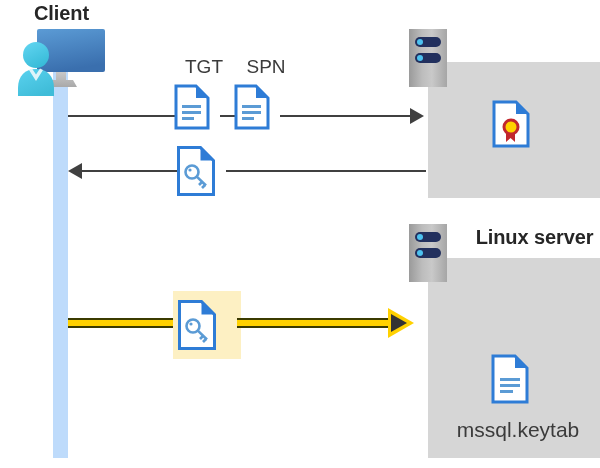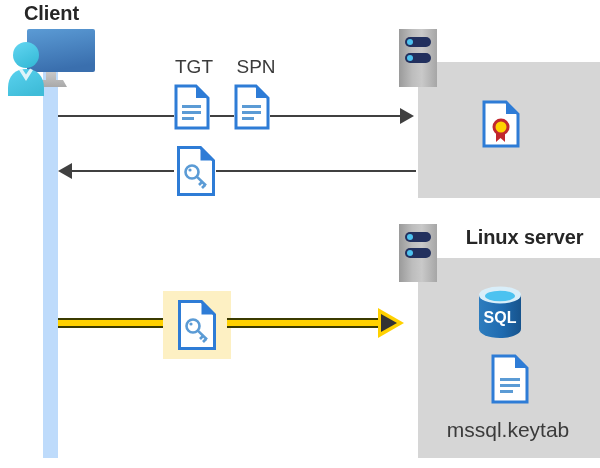--- a/index.html
+++ b/index.html
@@ -12,21 +12,21 @@
   }
   #canvas {
     position: relative;
     width: 600px;
     height: 468px;
     background: #ffffff;
     overflow: hidden;
   }
 
   
-  .abs { position: absolute; }
+  .abs { position: absolute; margin-left: 10px; }
 
   
   #client-lifeline {
     left: 43px;
     top: 72px;
     width: 15px;
     height: 386px;
     background: #bedbfb;
   }
 
@@ -238,35 +238,20 @@
 
   <div class="abs server-panel" id="linux-panel"></div>
 
   <div class="abs rack" id="linux-rack">
     <div class="pill p1"></div>
     <div class="pill p2"></div>
   </div>
 
   <div class="abs title-bold" id="linux-title">Linux server</div>
 
-  <div class="abs" id="sql-icon">
-    <svg viewBox="0 0 48 58" xmlns="http://www.w3.org/2000/svg">
-      <defs>
-        <linearGradient id="cylGrad" x1="0" y1="0" x2="1" y2="0">
-          <stop offset="0%" stop-color="#2e7dbe"></stop>
-          <stop offset="55%" stop-color="#1f6bb0"></stop>
-          <stop offset="100%" stop-color="#17538c"></stop>
-        </linearGradient>
-      </defs>
-      <path d="M3 10 h42 v34 c0 5 -9.5 9 -21 9 c-11.5 0 -21 -4 -21 -9 z" fill="url(#cylGrad)"></path>
-      <ellipse cx="24" cy="10" rx="21" ry="8.5" fill="#d9eef9"></ellipse>
-      <ellipse cx="24" cy="11" rx="15" ry="5.2" fill="#4cc2f0"></ellipse>
-      <text x="24" y="38" font-family="Liberation Sans, sans-serif" font-size="16" font-weight="bold" fill="#ffffff" text-anchor="middle">SQL</text>
-    </svg>
-  </div>
 
   <div class="doc" style="left:491px; top:354px; width:38px; height:50px;">
     <svg viewBox="0 0 38 50" xmlns="http://www.w3.org/2000/svg">
       <path d="M2 2 h22 l12 12 v34 H2 z" fill="#ffffff" stroke="#2e7cd6" stroke-width="3"></path>
       <path d="M24 2 l12 12 h-12 z" fill="#2e7cd6"></path>
       <g fill="#5b9bd5">
         <rect x="9" y="24" width="20" height="3"></rect>
         <rect x="9" y="30" width="20" height="3"></rect>
         <rect x="9" y="36" width="13" height="3"></rect>
       </g>

